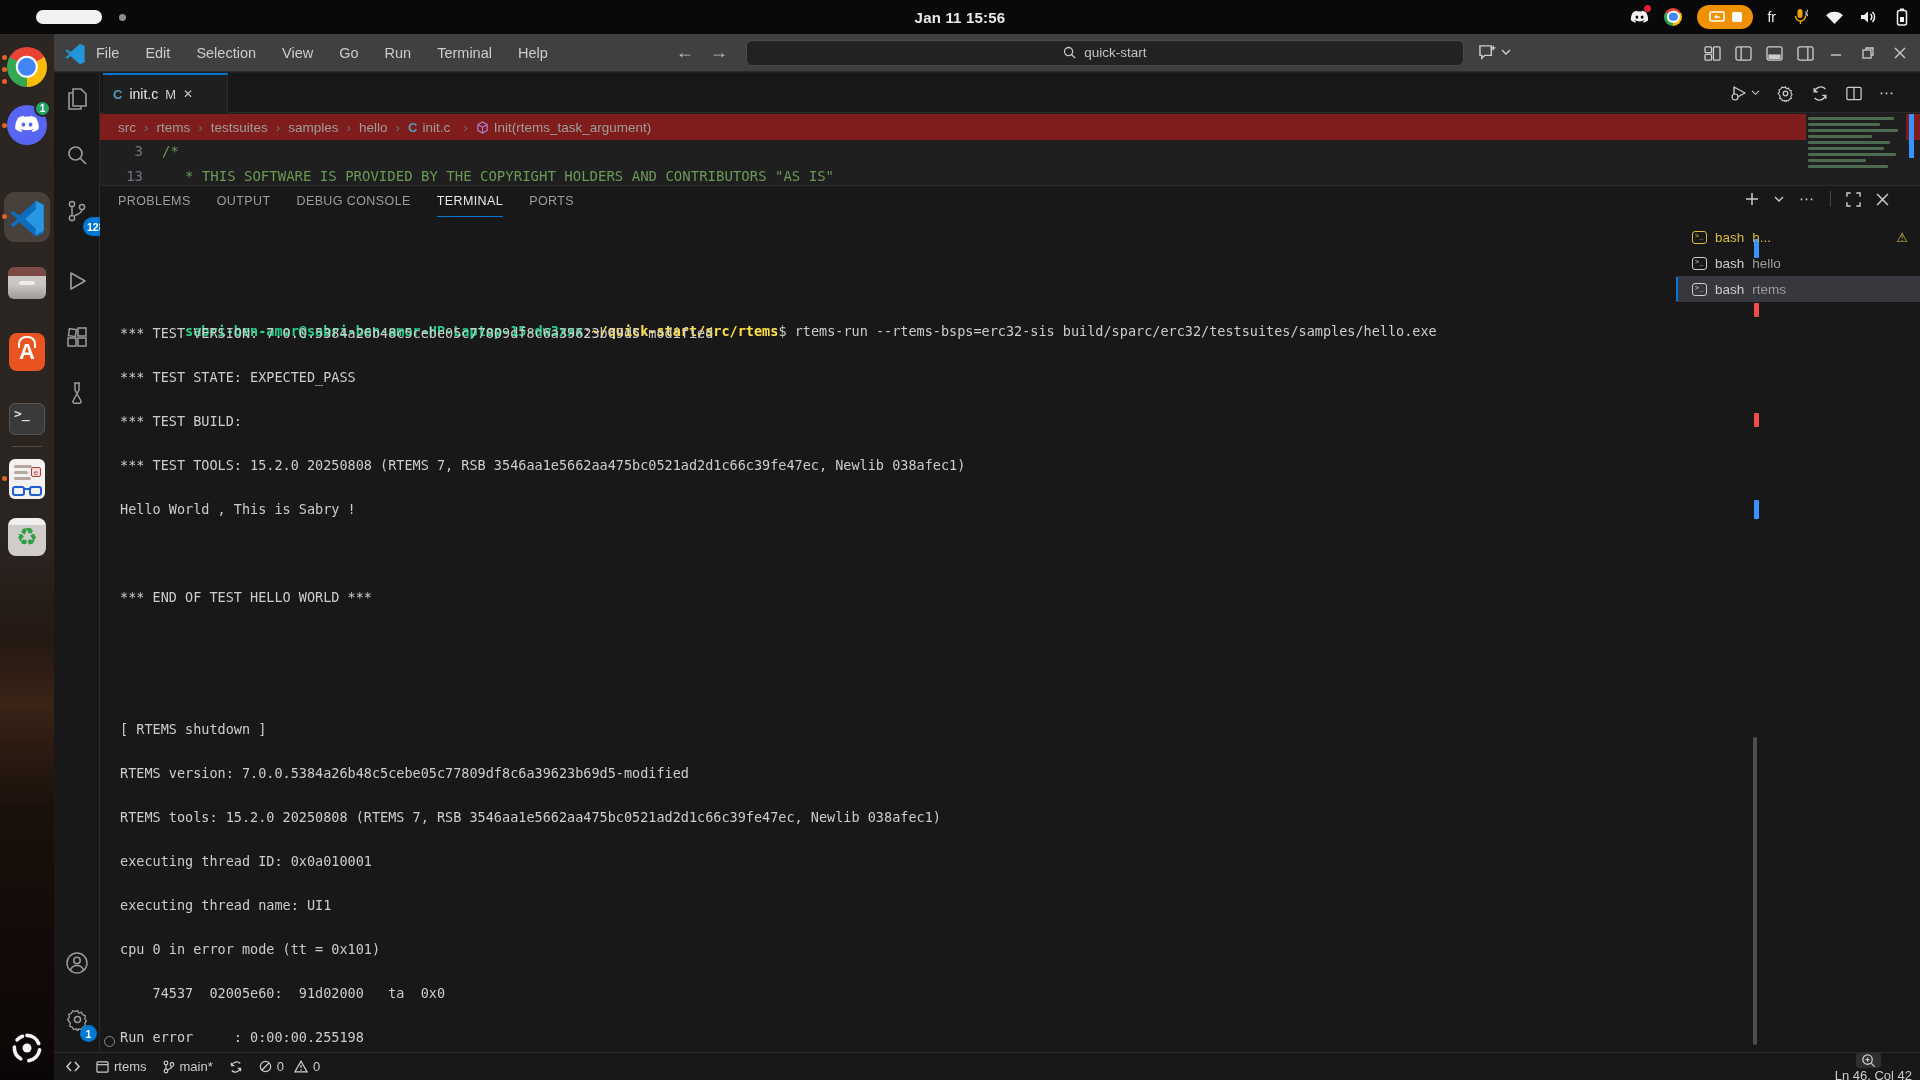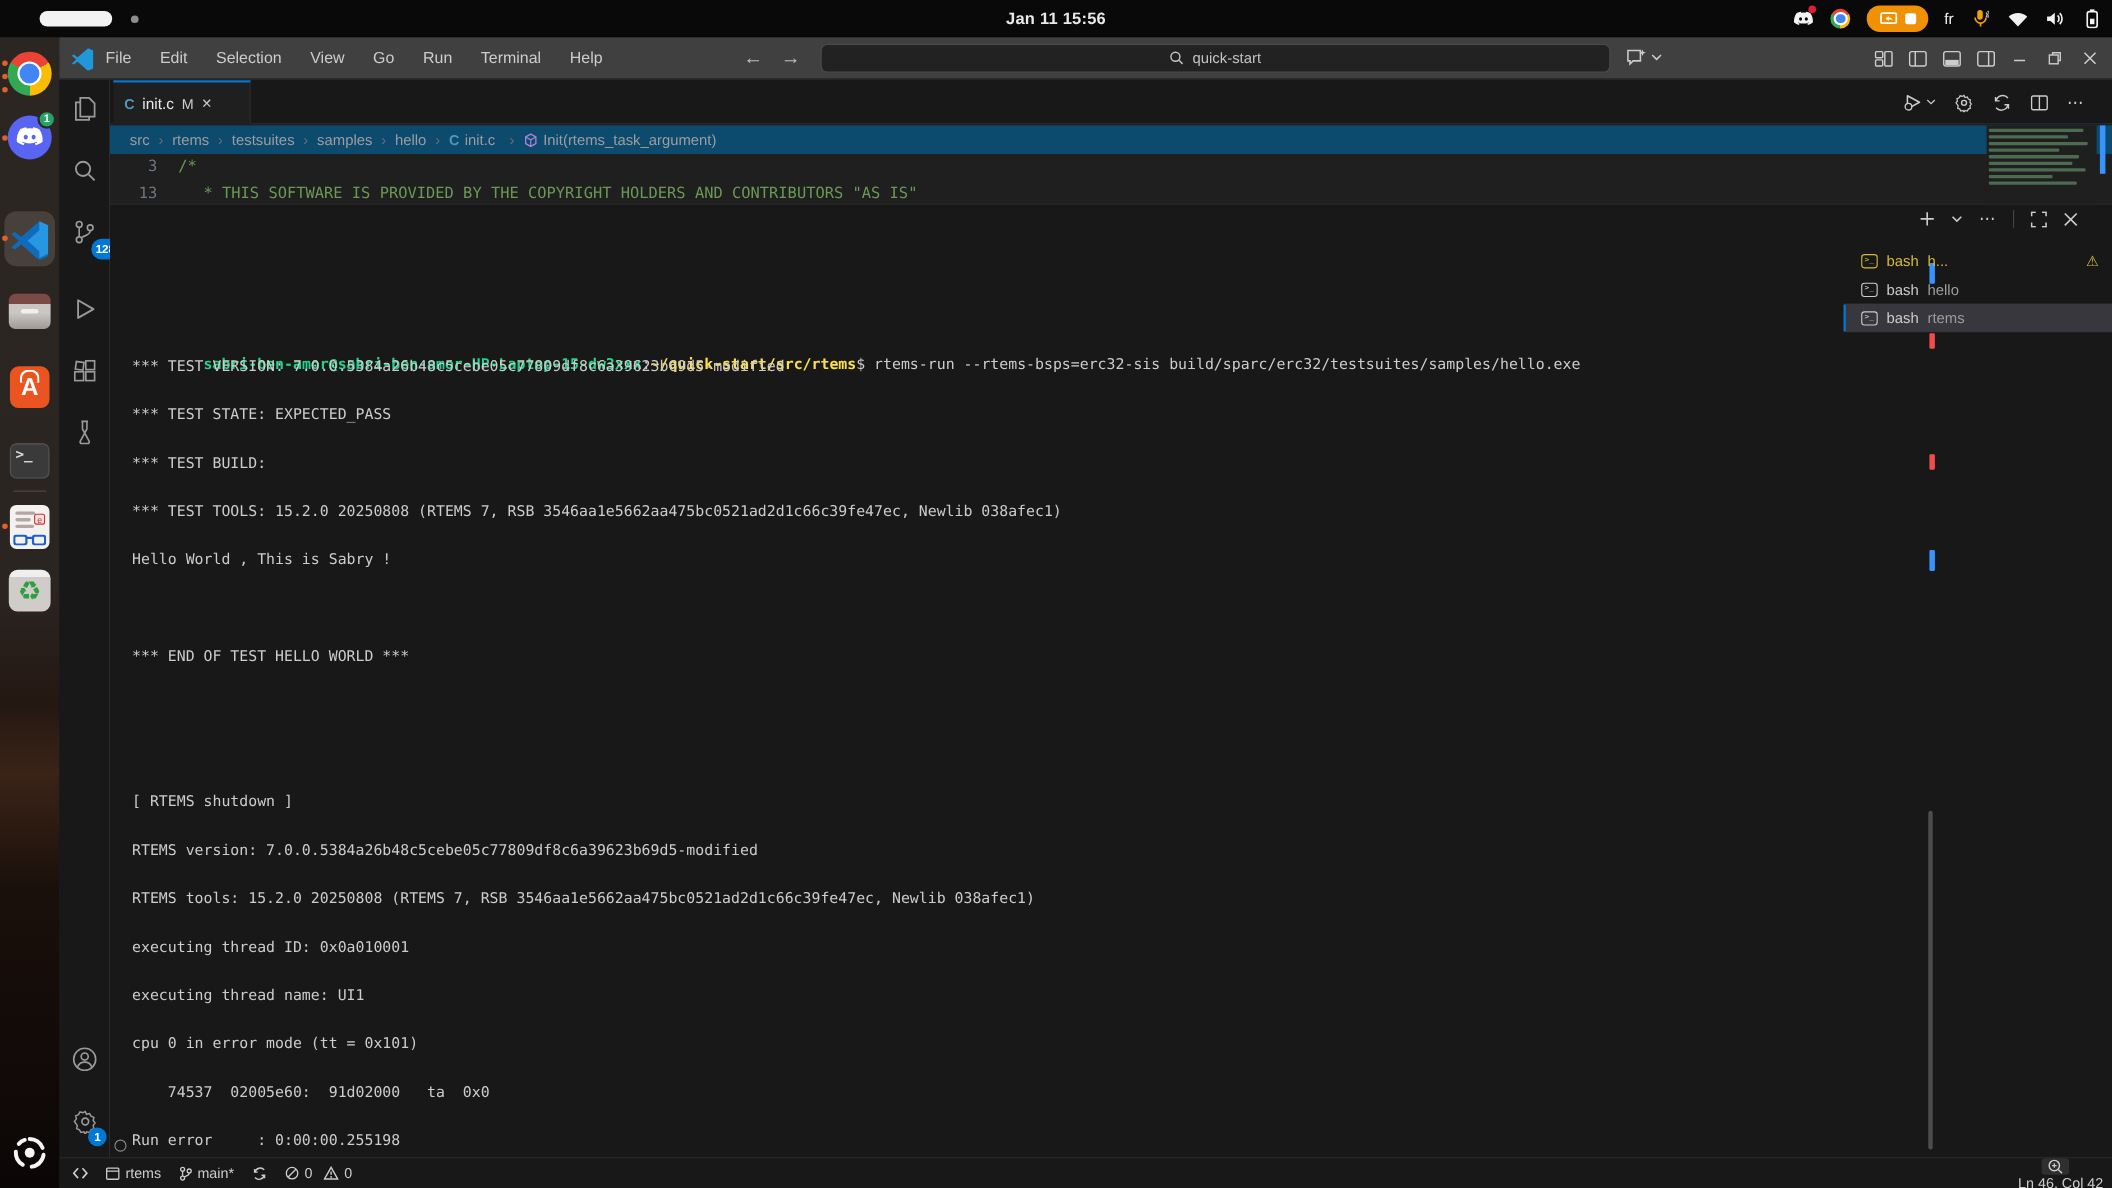--- a/index.html
+++ b/index.html
@@ -64,21 +64,21 @@
 
   
   #tabbar { left:100px; top:73px; width:1820px; height:40px; background:#181818; border-bottom:1px solid #2b2b2b; }
   #tab-active { position:absolute; left:3px; top:0; width:125px; height:40px; background:#1f1f1f; border-top:2px solid #0078d4;
     border-right:1px solid #2b2b2b; display:flex; align-items:center; padding:0 10px; gap:7px; font-size:14px; color:#e8e8e8; }
   .c-lang { color:#519aba; font-weight:bold; font-size:13px; }
   .git-m { color:#cfcfcf; font-size:13px; }
   #editor-actions { position:absolute; left:1630px; top:0; height:40px; display:flex; align-items:center; gap:17px; }
 
   
-  #breadcrumbs { left:100px; top:114px; width:1820px; height:26px; background:#0c4a6e; display:flex; align-items:center;
+  #breadcrumbs { left:100px; top:114px; width:1820px; height:26px; background:#7f1d1d; display:flex; align-items:center;
     padding-left:18px; color:#9d9d9d; font-size:13.5px; }
   #crumb-list { display:flex; align-items:center; }
   .crumb::after { content:"›"; margin:0 8px; color:#6f6f6f; }
   .crumb-file-wrap { display:flex; align-items:center; gap:5px; }
   .crumb-file-wrap::after { content:"›"; margin:0 8px; color:#6f6f6f; }
 
   
   #editor { left:100px; top:140px; width:1700px; height:45px; background:#1f1f1f; overflow:hidden;
     font-family:"DejaVu Sans Mono",monospace; font-size:14px; }
   .ed-row { height:22px; line-height:22px; display:flex; }
@@ -452,20 +452,28 @@
       <div class="mm-row" style="width:64px"></div>
     <div class="mm-row" style="width:82px"></div>
       <div class="mm-row" style="width:76px"></div>
     <div class="mm-row" style="width:88px"></div>
       <div class="mm-row" style="width:58px"></div>
     <div class="mm-row" style="width:80px"></div>
   </div>
   <div id="ed-scroll-cursor" class="abs"></div>
 
   <div id="panel" class="abs">
+    <div id="panel-tabs">
+
+    <span class="ptab">PROBLEMS</span>
+        <span class="ptab">OUTPUT</span>
+        <span class="ptab">DEBUG CONSOLE</span>
+        <span class="ptab active">TERMINAL</span>
+        <span class="ptab">PORTS</span>
+      </div>
     <div id="panel-actions">
       <svg width="14" height="14" viewBox="0 0 14 14">
           <path d="M7 1v12M1 7h12" stroke="#ccc" stroke-width="1.5"></path>
         </svg>
       <svg width="10" height="7" viewBox="0 0 10 7">
           <path d="M1 1l4 4 4-4" fill="none" stroke="#ccc" stroke-width="1.4"></path>
         </svg>
       <span style="font-size:15px;letter-spacing:1px">⋯</span>
       <span class="pa-sep"></span>
       <svg width="15" height="15" viewBox="0 0 16 16">

